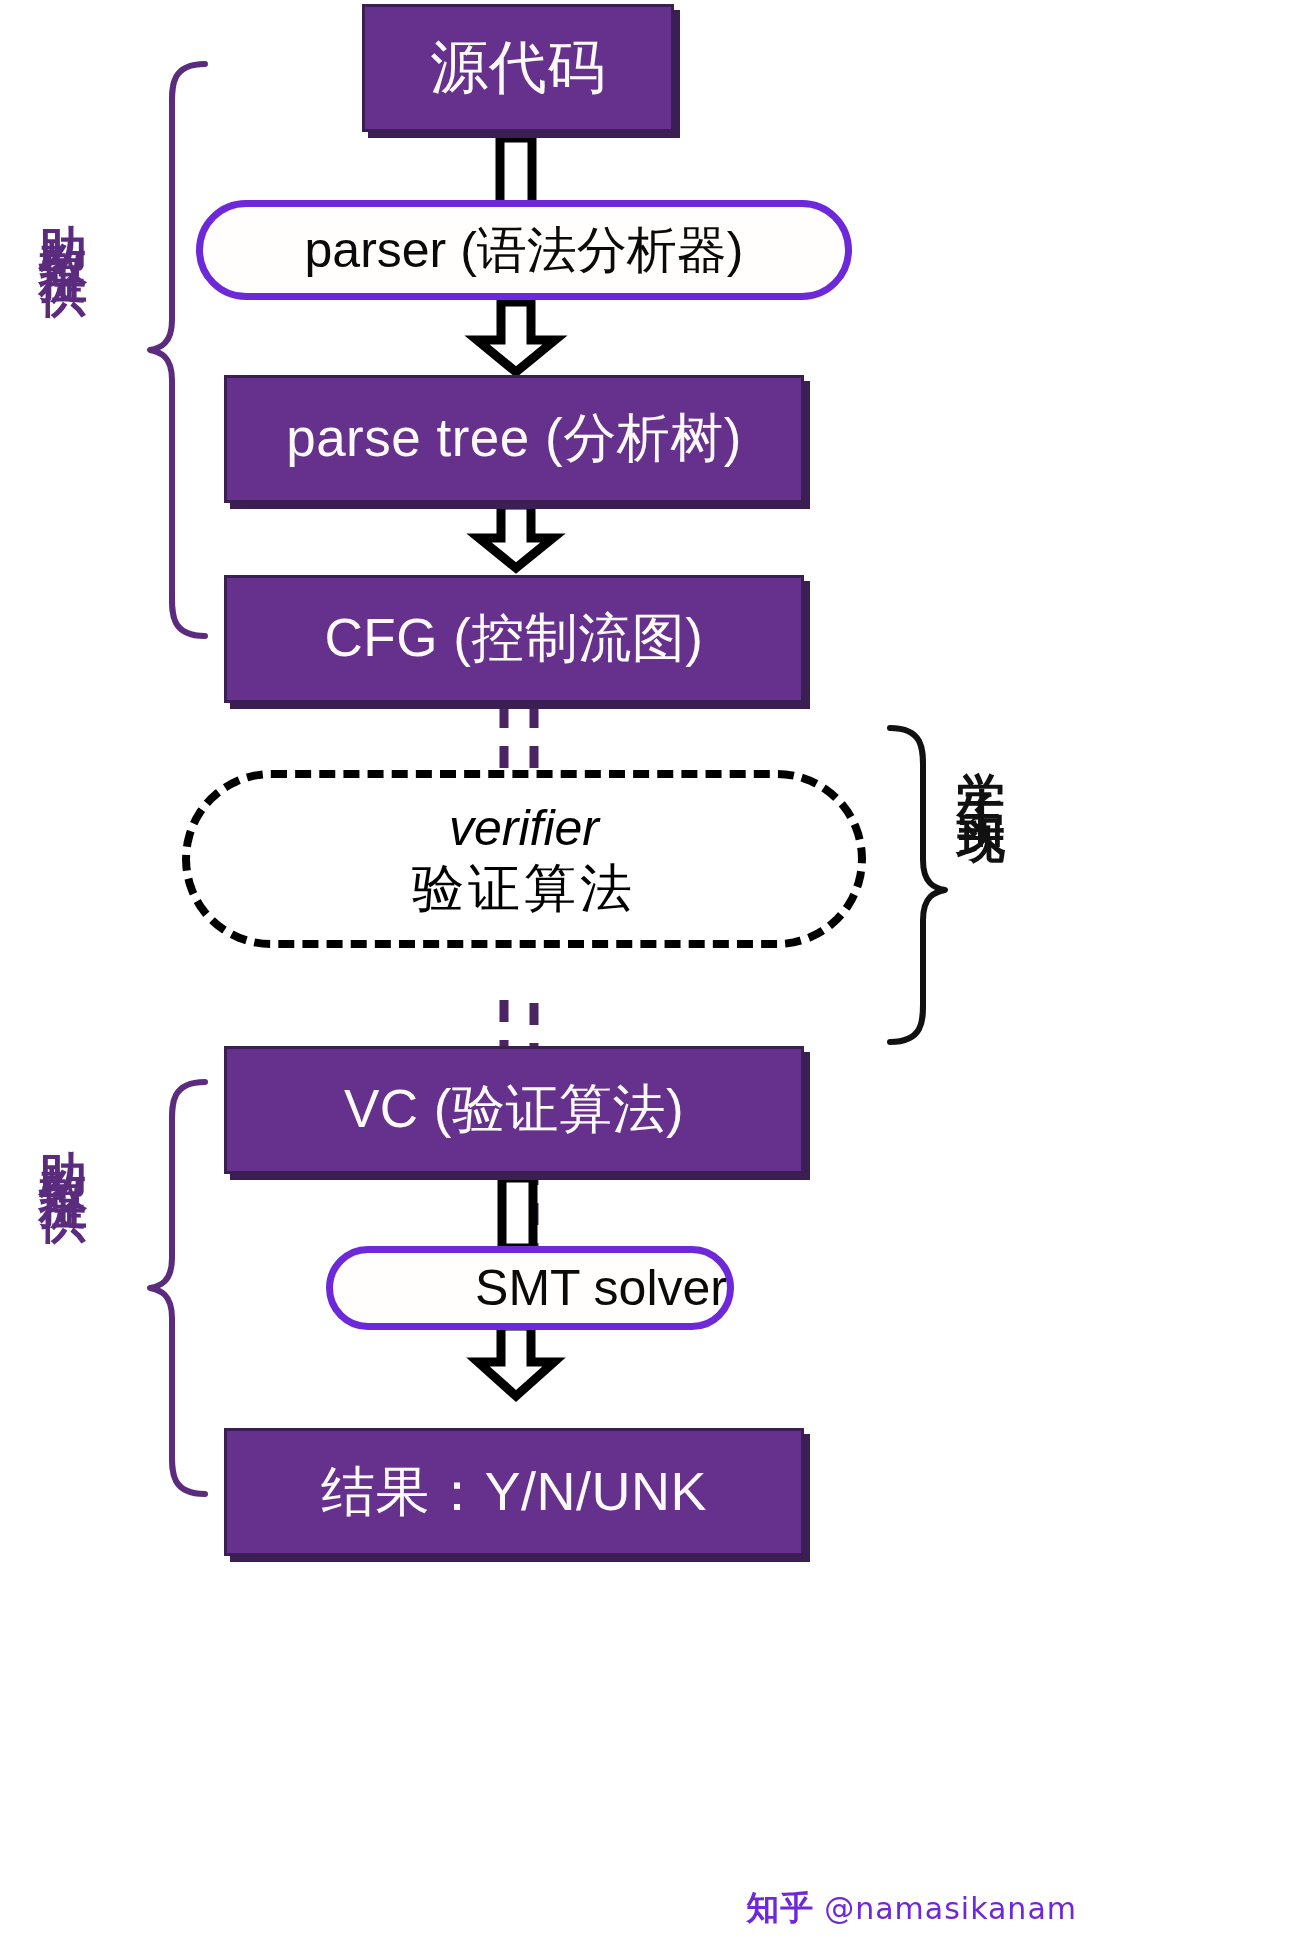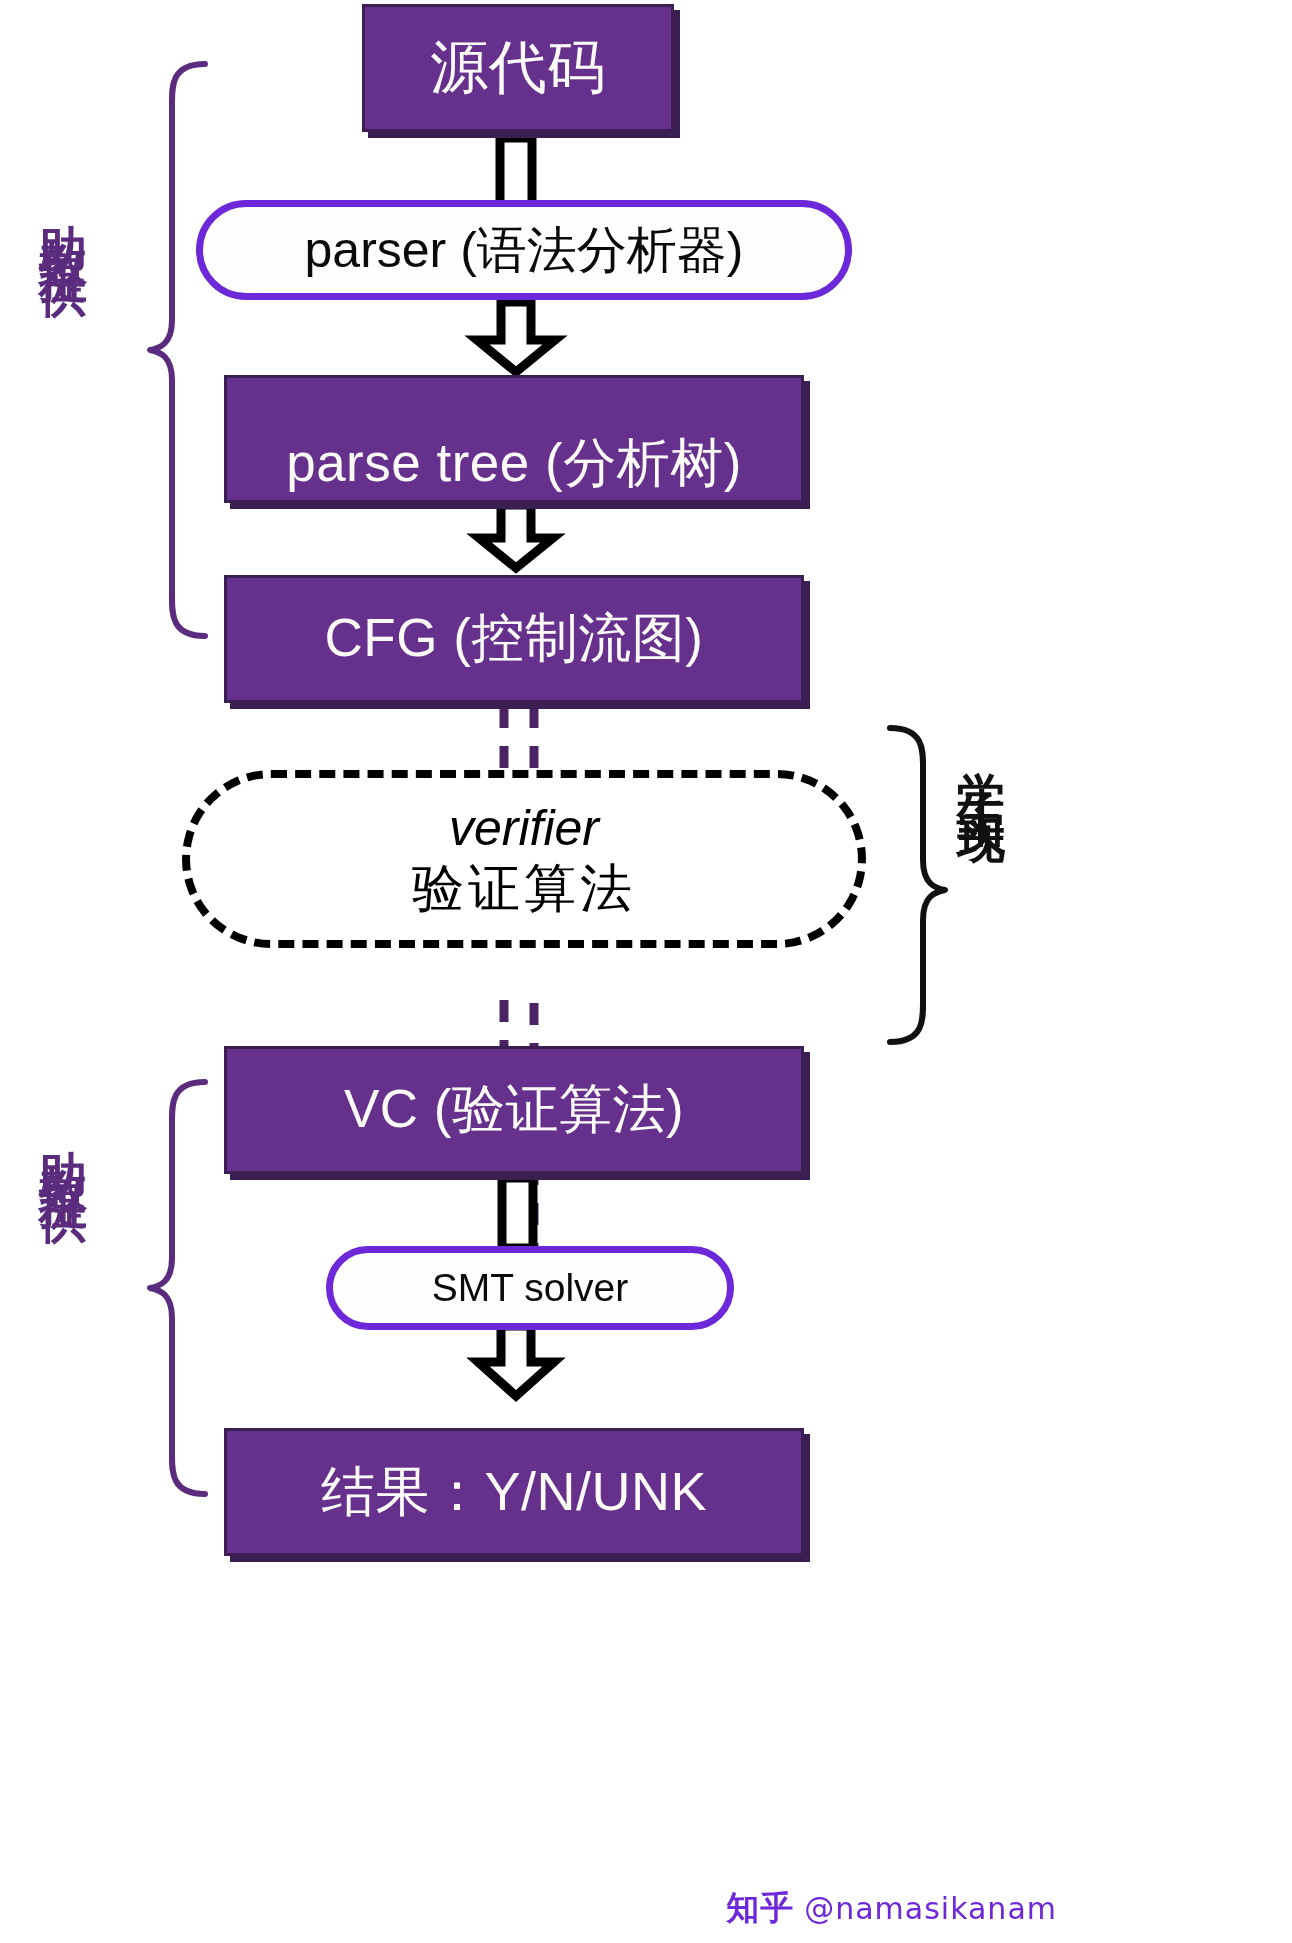--- a/index.html
+++ b/index.html
@@ -9,20 +9,21 @@
   }
   body {
     font-family: "Liberation Sans", sans-serif;
   }
   #page {
     position: relative;
     width: 1075px;
     height: 1943px;
     background: #ffffff;
     overflow: hidden;
+    padding-left: 20px;
   }
 
   
   .pbox {
     position: absolute;
     background: #66318C;
     box-sizing: border-box;
     border: 3px solid #3C1F52;
     box-shadow: 6px 6px 0 0 #3C1F52;
     display: flex;
@@ -191,38 +192,38 @@
   </svg>
 
   <div class="pbox" style="left:362px; top:4px; width:312px; height:128px; font-size:58px;">
     <span>源代码</span>
   </div>
 
   <div class="rbox" style="left:196px; top:200px; width:656px; height:100px; border-radius:52px; font-size:50px;">
     <span>parser (语法分析器)</span>
   </div>
 
-  <div class="pbox" style="left:224px; top:375px; width:580px; height:128px; font-size:53px;align-items:flex-end;">
+  <div class="pbox" style="left:224px; top:375px; width:580px; height:128px; font-size:53px;">
     <span>parse tree (分析树)</span>
   </div>
 
   <div class="pbox" style="left:224px; top:575px; width:580px; height:128px; font-size:53px;">
     <span>CFG (控制流图)</span>
   </div>
 
   <div class="dbox" style="left:182px; top:770px; width:684px; height:178px; border-radius:95px;">
     <span style="font-size:50px; font-family:'Liberation Sans',sans-serif;font-style:italic;">verifier</span>
     <span style="font-size:52px; font-family:'DejaVu Sans',sans-serif; letter-spacing:4px;">验证算法</span>
   </div>
 
   <div class="pbox" style="left:224px; top:1046px; width:580px; height:128px; font-size:53px;">
     <span>VC (验证算法)</span>
   </div>
 
-  <div class="rbox" style="left:326px; top:1246px; width:408px; height:84px; border-radius:44px; font-size:39px;">
+  <div class="rbox" style="left:326px; top:1246px; width:408px; height:84px; border-radius:44px; font-size:50px;justify-content:flex-end;">
     <span>SMT solver</span>
   </div>
 
   <div class="pbox" style="left:224px; top:1428px; width:580px; height:128px; font-size:54px;">
     <span>结果：Y/N/UNK</span>
   </div>
 
   <div class="vlabel purple" style="left:40px; top:186px; font-size:48px;">
     <span>助教提供</span>
   </div>

